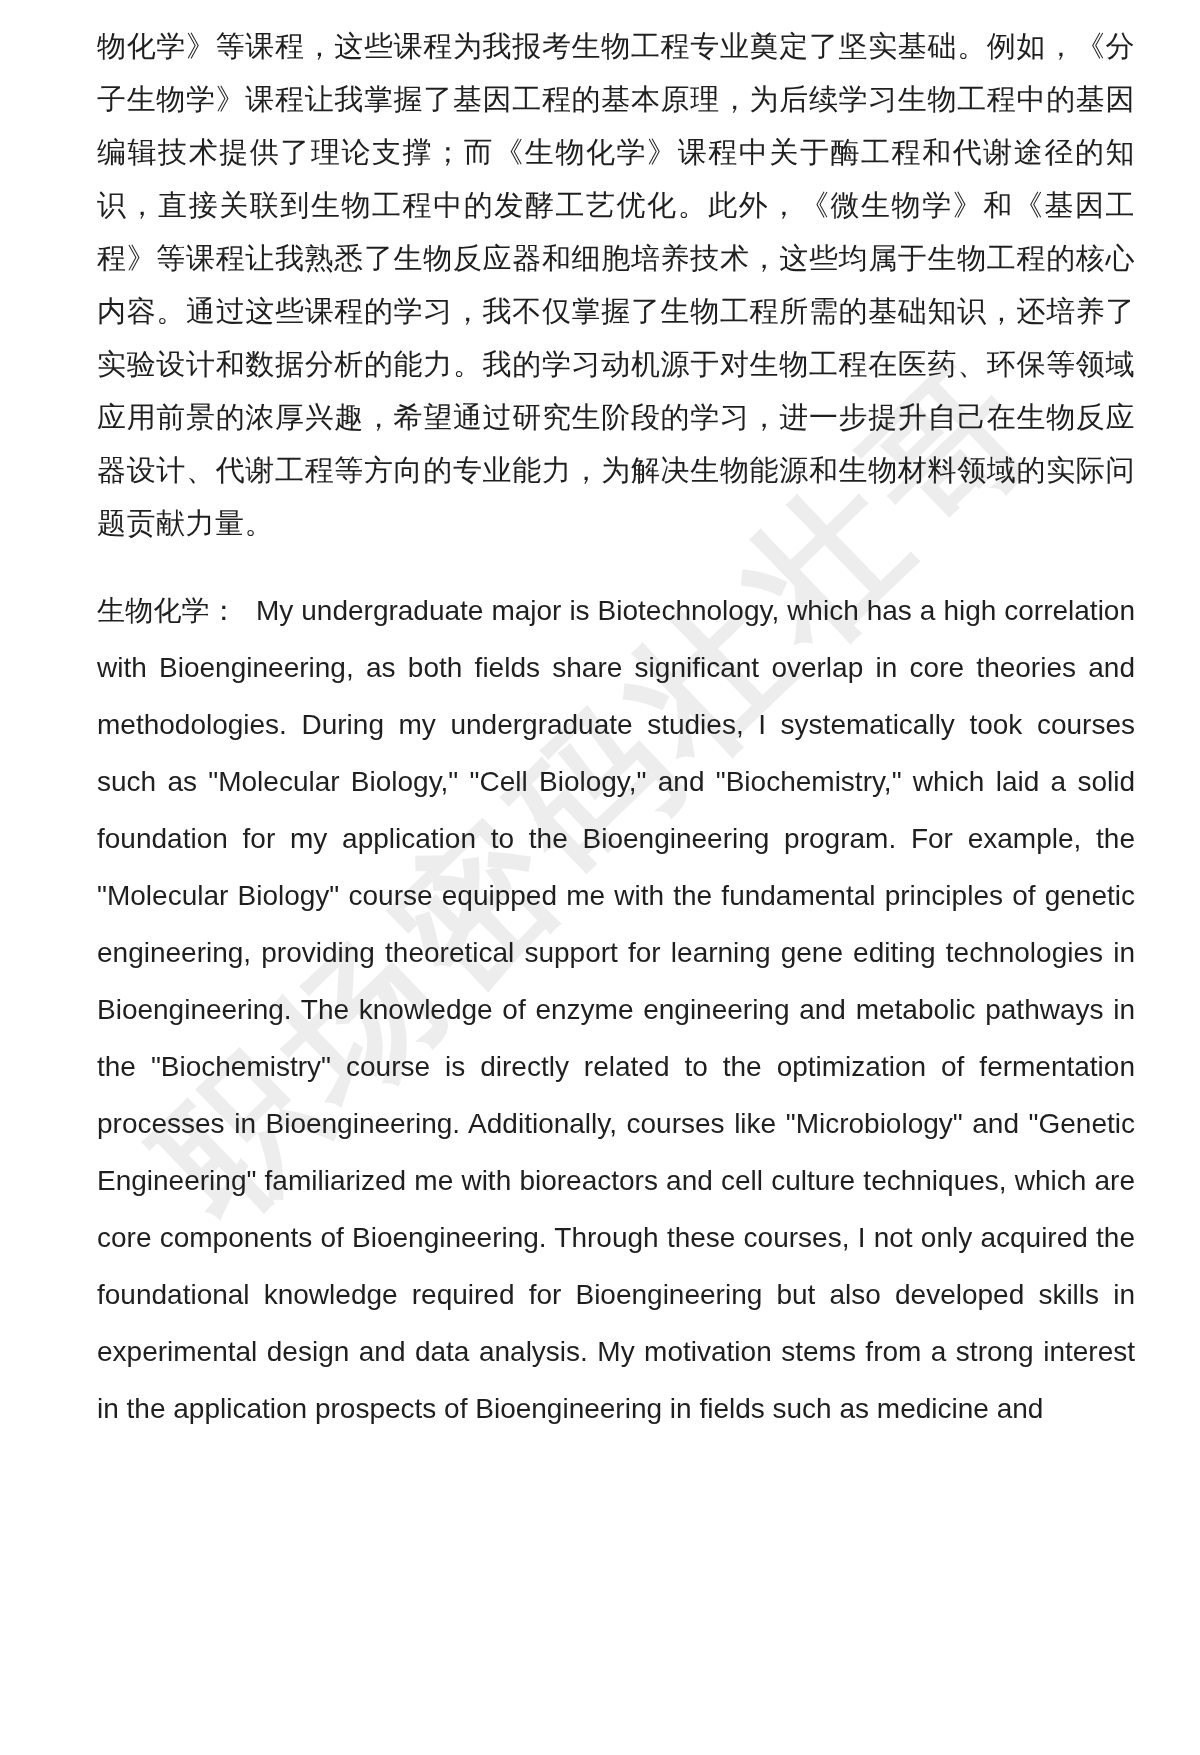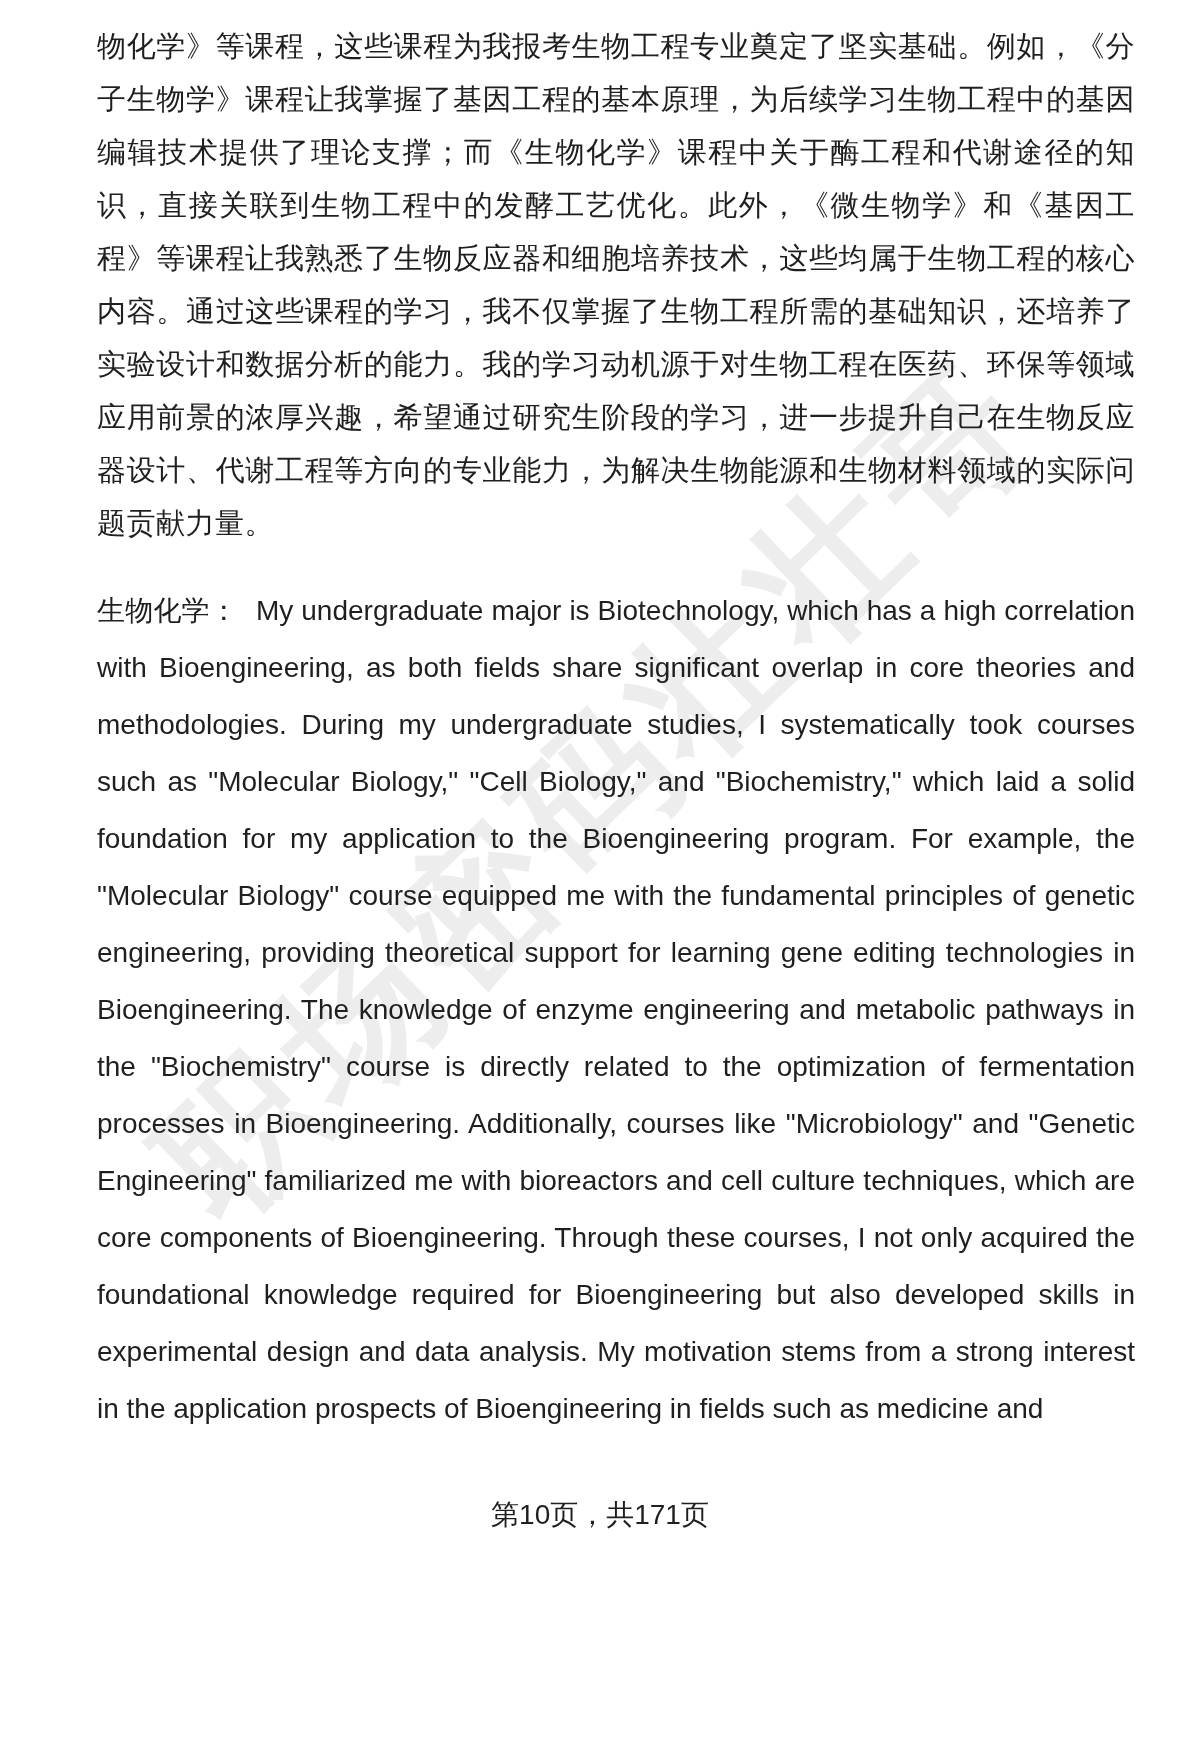--- a/index.html
+++ b/index.html
@@ -75,15 +75,14 @@
 
     <p class="para cn">物化学》等课程，这些课程为我报考生物工程专业奠定了坚实基础。例如，《分子生物学》课程让我掌握了基因工程的基本原理，为后续学习生物工程中的基因编辑技术提供了理论支撑；而《生物化学》课程中关于酶工程和代谢途径的知识，直接关联到生物工程中的发酵工艺优化。此外，《微生物学》和《基因工程》等课程让我熟悉了生物反应器和细胞培养技术，这些均属于生物工程的核心内容。通过这些课程的学习，我不仅掌握了生物工程所需的基础知识，还培养了实验设计和数据分析的能力。我的学习动机源于对生物工程在医药、环保等领域应用前景的浓厚兴趣，希望通过研究生阶段的学习，进一步提升自己在生物反应器设计、代谢工程等方向的专业能力，为解决生物能源和生物材料领域的实际问题贡献力量。</p>
 
     <p class="para en">
       <span class="en-label">生物化学：</span>
       <span>My undergraduate major is Biotechnology, which has a high correlation with Bioengineering, as both fields share significant overlap in core theories and methodologies. During my undergraduate studies, I systematically took courses such as "Molecular Biology," "Cell Biology," and "Biochemistry," which laid a solid foundation for my application to the Bioengineering program. For example, the "Molecular Biology" course equipped me with the fundamental principles of genetic engineering, providing theoretical support for learning gene editing technologies in Bioengineering. The knowledge of enzyme engineering and metabolic pathways in the "Biochemistry" course is directly related to the optimization of fermentation processes in Bioengineering. Additionally, courses like "Microbiology" and "Genetic Engineering" familiarized me with bioreactors and cell culture techniques, which are core components of Bioengineering. Through these courses, I not only acquired the foundational knowledge required for Bioengineering but also developed skills in experimental design and data analysis. My motivation stems from a strong interest in the application prospects of Bioengineering in fields such as medicine and</span>
     </p>
 
   </div>
 
-  <div class="footer">第10页，共171页</div>
 
 </div>
 
 </body></html>

